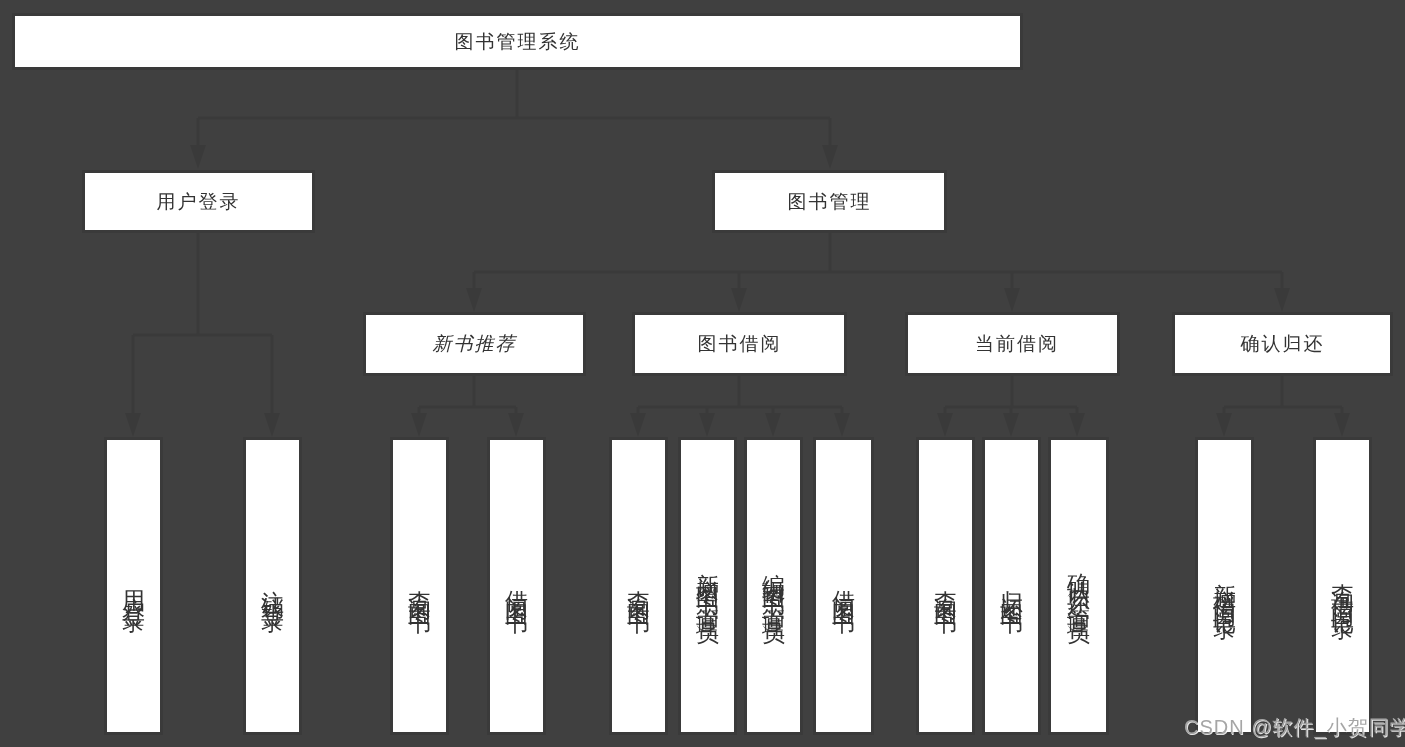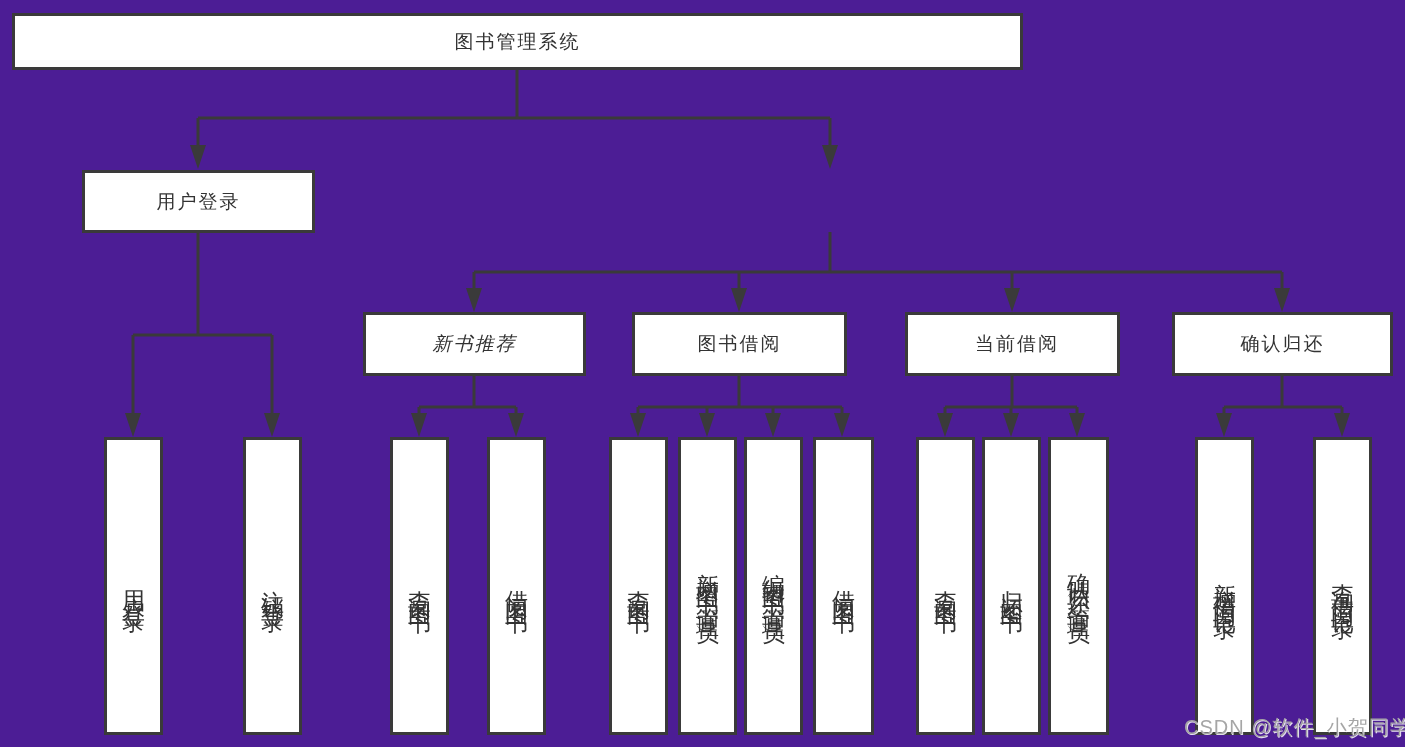--- a/index.html
+++ b/index.html
@@ -5,21 +5,21 @@
   html, body {
     margin: 0;
     padding: 0;
     background: #ffffff;
     font-family: "Liberation Sans", sans-serif;
   }
   #stage {
     position: relative;
     width: 1405px;
     height: 747px;
-    background: #4c1d95;
+    background: #404040;
     overflow: hidden;
   }
   #connectors {
     position: absolute;
     left: 0;
     top: 0;
     z-index: 1;
   }
   .box {
     position: absolute;
@@ -98,20 +98,21 @@
       <polygon points="1003,413 1019,413 1011,437"></polygon>
       <polygon points="1069,413 1085,413 1077,437"></polygon>
       <polygon points="1216,413 1232,413 1224,437"></polygon>
       <polygon points="1334,413 1350,413 1342,437"></polygon>
     </g>
   </svg>
 
   <div class="box hnode" style="left:12px; top:13px; width:1011px; height:57px;">图书管理系统</div>
 
   <div class="box hnode" style="left:82px; top:170px; width:233px; height:63px;">用户登录</div>
+  <div class="box hnode" style="left:712px; top:170px; width:235px; height:63px;">图书管理</div>
 
   <div class="box hnode" style="left:363px; top:312px; width:223px; height:64px;font-style:italic;">新书推荐</div>
   <div class="box hnode" style="left:632px; top:312px; width:215px; height:64px;">图书借阅</div>
   <div class="box hnode" style="left:905px; top:312px; width:215px; height:64px;padding-left:9px;">当前借阅</div>
   <div class="box hnode" style="left:1172px; top:312px; width:221px; height:64px;">确认归还</div>
 
   <div class="box vnode" style="left:104px; top:437px; width:59px; height:298px;">
     <span>用户登录</span>
   </div>
   <div class="box vnode" style="left:243px; top:437px; width:59px; height:298px;">

